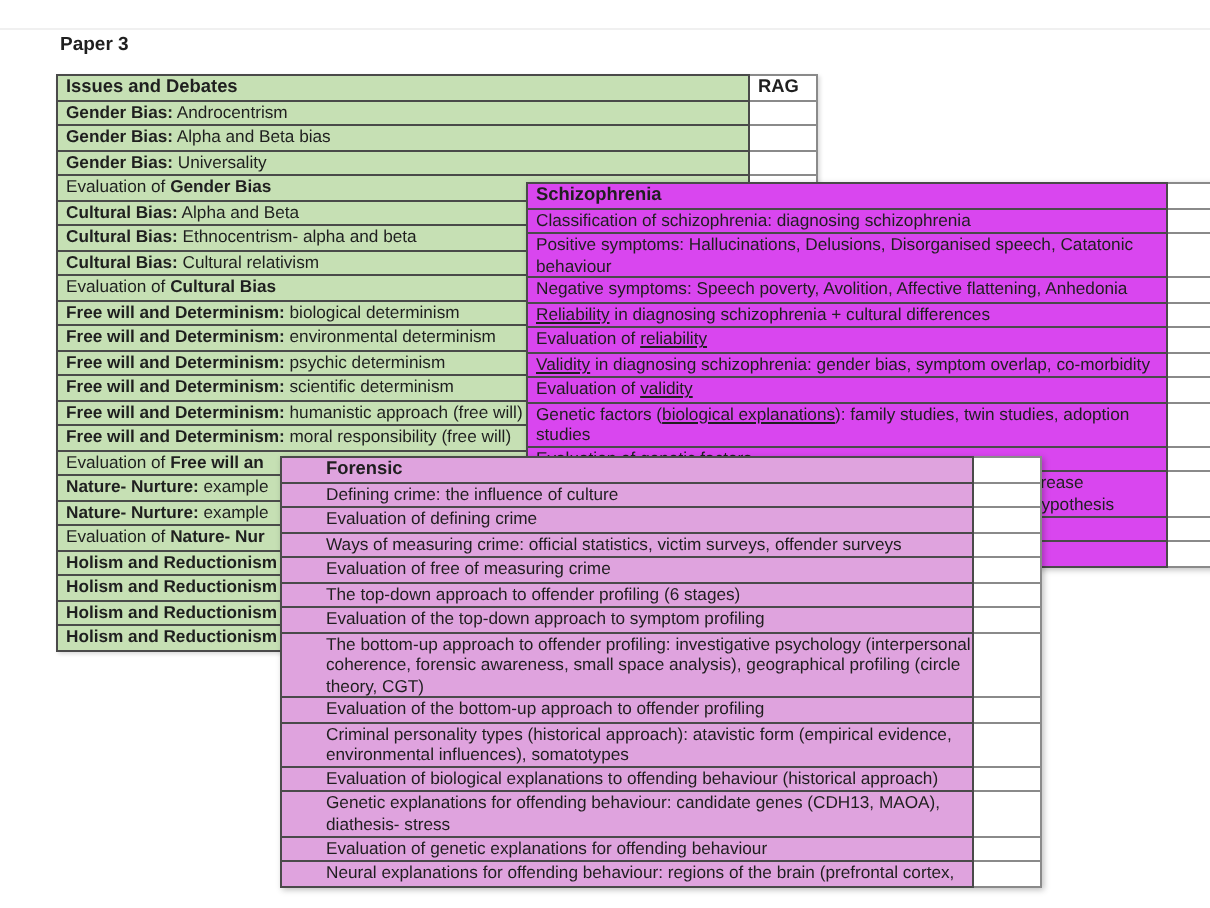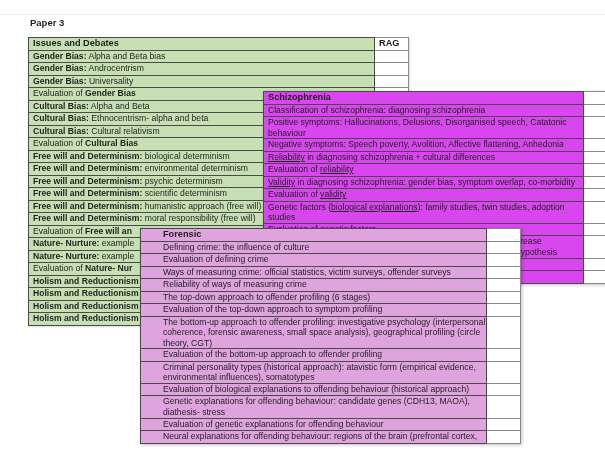--- a/index.html
+++ b/index.html
@@ -50,25 +50,25 @@
   <colgroup>
       <col class="c1">
       <col class="c2">
     </colgroup>
   <tbody id="issues-body">
     <tr>
       <td class="c hdr">Issues and Debates</td>
       <td class="rag hdr">RAG</td>
     </tr>
   <tr>
+        <td class="c"><span></span><b>Gender Bias:</b><span> Androcentrism</span></td>
+        <td class="rag"></td>
+      </tr>
+      <tr>
         <td class="c"><span></span><b>Gender Bias:</b><span> Alpha and Beta bias</span></td>
-        <td class="rag"></td>
-      </tr>
-      <tr>
-        <td class="c"><span></span><b>Gender Bias:</b><span> Androcentrism</span></td>
         <td class="rag"></td>
       </tr>
       <tr>
         <td class="c"><span></span><b>Gender Bias:</b><span> Universality</span></td>
         <td class="rag"></td>
       </tr>
       <tr>
         <td class="c"><span>Evaluation of </span><b>Gender Bias</b><span></span></td>
         <td class="rag"></td>
       </tr>
@@ -224,21 +224,21 @@
       </tr>
       <tr>
         <td class="c wrap">Evaluation of defining crime</td>
         <td class="rag"></td>
       </tr>
       <tr>
         <td class="c wrap">Ways of measuring crime: official statistics, victim surveys, offender surveys</td>
         <td class="rag"></td>
       </tr>
       <tr>
-        <td class="c wrap">Reliability of ways of measuring crime</td>
+        <td class="c wrap">Evaluation of free of measuring crime</td>
         <td class="rag"></td>
       </tr>
       <tr>
         <td class="c wrap">The top-down approach to offender profiling (6 stages)</td>
         <td class="rag"></td>
       </tr>
       <tr>
         <td class="c wrap">Evaluation of the top-down approach to symptom profiling</td>
         <td class="rag"></td>
       </tr>

